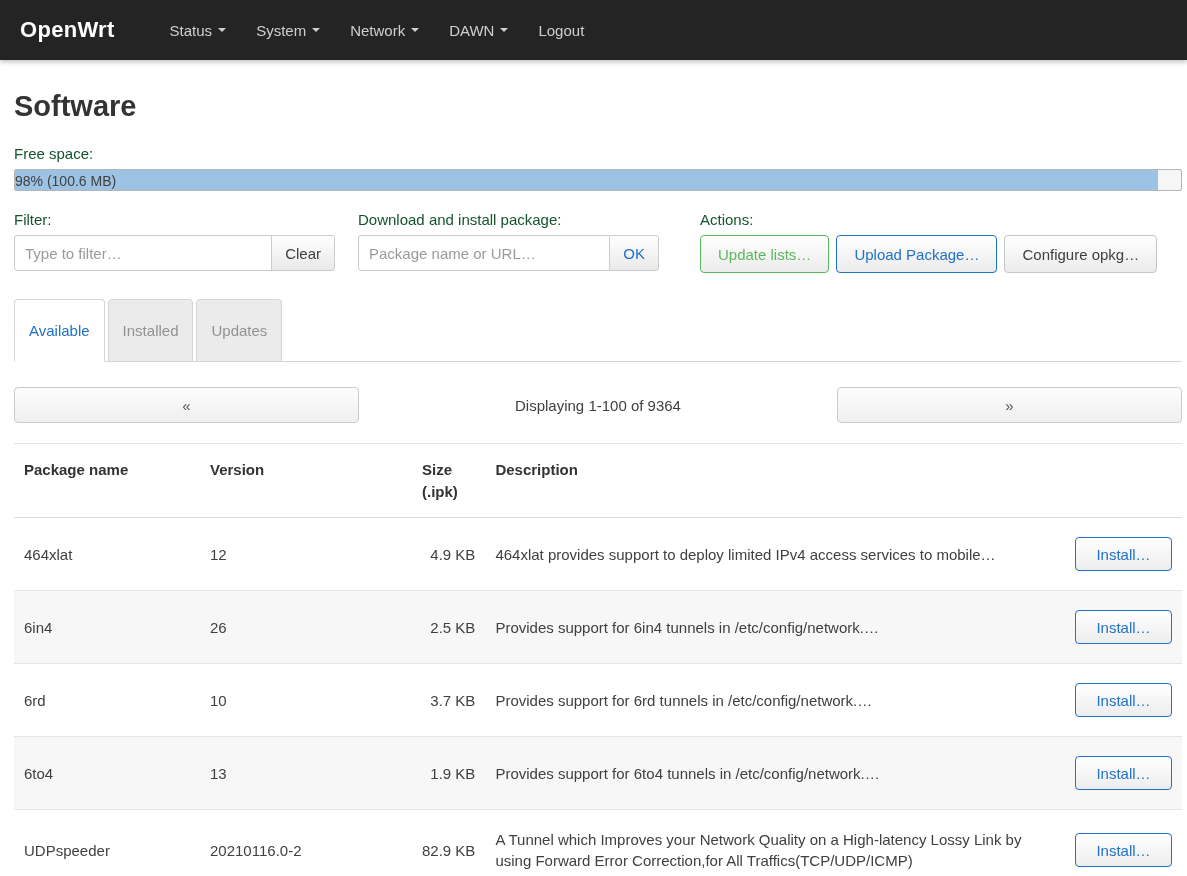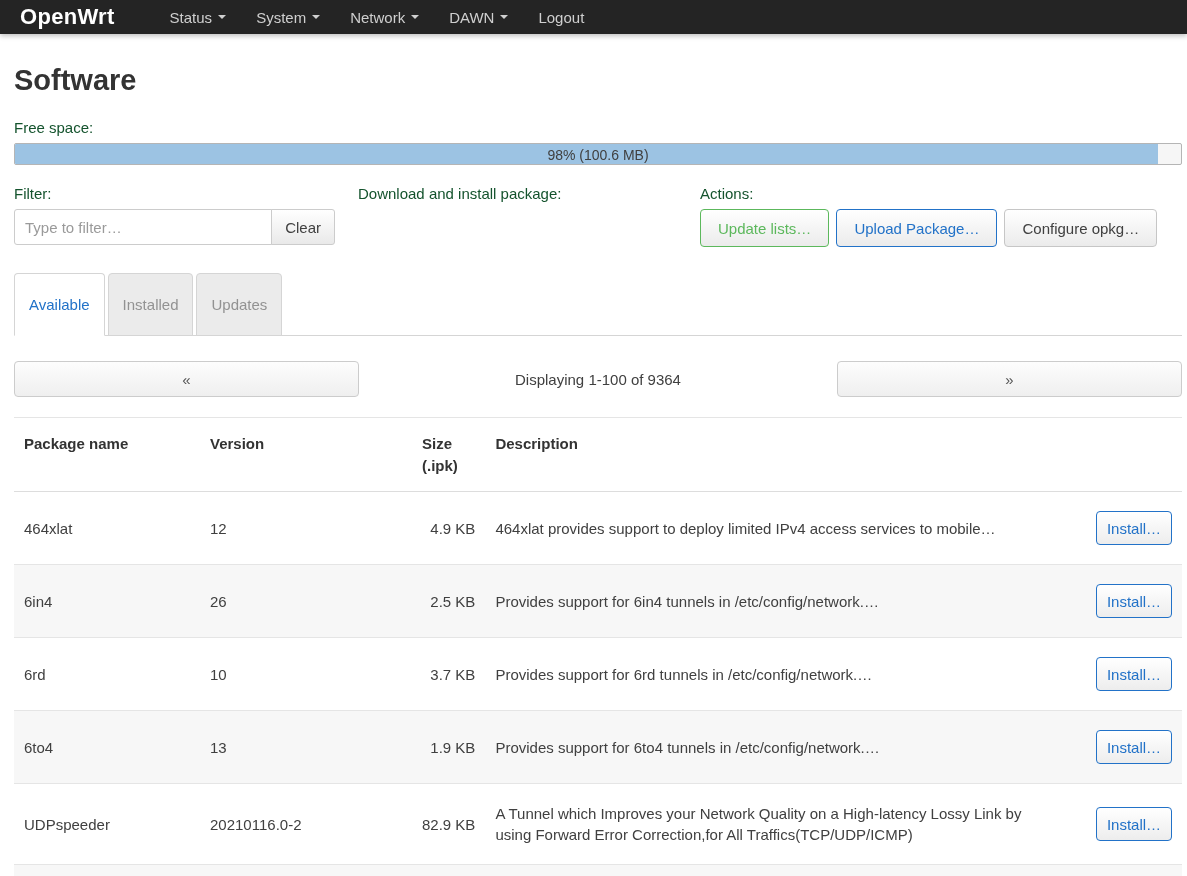--- a/index.html
+++ b/index.html
@@ -6,21 +6,21 @@
   * { box-sizing: border-box; }
   html,body { margin:0; padding:0; background:#fff; }
   body {
     font-family:"Liberation Sans", sans-serif;
     color:#404040;
     width:1187px;
   }
 
   
   .topbar {
-    height:34px; background:#242424; display:flex; align-items:center;
+    height:60px; background:#242424; display:flex; align-items:center;
     padding-left:20px; box-shadow:0 2px 5px rgba(0,0,0,.25);
   }
   .brand { color:#fff; font-size:22px; font-weight:700; letter-spacing:.3px; margin-right:40px; }
   .nav-item {
     color:#cfcfcf; font-size:15px; padding:17px 15px; height:44px;
     display:flex; align-items:center; cursor:pointer; white-space:nowrap;
   }
   .caret {
     width:0; height:0; display:inline-block; margin-left:6px;
     border-left:4px solid transparent; border-right:4px solid transparent;
@@ -33,21 +33,21 @@
   .field-label { display:block; font-size:15px; color:#14532d; margin-bottom:7px; }
 
   
   .progress {
     position:relative; height:22px; border:1px solid #b5b5b5; border-radius:2px;
     background:#f6f6f6; overflow:hidden; margin-bottom:20px;
   }
   .progress-fill { position:absolute; left:0; top:0; bottom:0; background:#9cc3e3; }
   .progress-text {
     position:absolute; left:0; right:0; top:0; bottom:0;
-    text-align:center; line-height:22px; font-size:14px; color:#404040;
+    text-align:left; line-height:22px; font-size:14px; color:#404040;
   }
 
   
   .controls { display:flex; align-items:flex-start; margin-bottom:26px; }
   .ctl-group { }
   .ctl-filter { width:321px; margin-right:23px; }
   .ctl-download { width:301px; margin-right:41px; }
   .input-group { display:flex;border-radius:17px; }
   .text-input {
     height:36px; border:1px solid #ccc; border-radius:3px 0 0 3px;
@@ -103,21 +103,21 @@
   table.pkg tbody td {
     padding:19px 10px; border-top:1px solid #e5e5e5; vertical-align:middle;
     color:#404040; line-height:21px;
   }
   table.pkg tbody tr:first-child td { border-top:none; }
   table.pkg tbody tr:nth-child(even) { background:#f7f7f7; }
   td.cell-size { text-align:right; white-space:nowrap; }
   td.cell-desc { padding-left:36px; padding-right:18px; }
   td.cell-act  { text-align:right; padding-right:7px; }
   .install-btn {
-    width:76px; height:34px; border:1px solid #2272c8; border-radius:4px;
+    width:97px; height:34px; border:1px solid #2272c8; border-radius:4px;
     background:linear-gradient(#fff,#ededed); color:#2272c8; font-size:15px;
     font-family:inherit; cursor:pointer;
   }
 </style>
 </head>
 <body>
 
 <nav class="topbar">
   <span class="brand">OpenWrt</span>
   <div class="nav-item">
@@ -156,20 +156,24 @@
     <div class="ctl-group ctl-filter">
       <span class="field-label">Filter:</span>
       <div class="input-group">
         <input class="text-input" type="text" placeholder="Type to filter…" style="">
         <button class="addon-btn">Clear</button>
       </div>
     </div>
 
     <div class="ctl-group ctl-download">
       <span class="field-label">Download and install package:</span>
+      <div class="input-group">
+        <input class="text-input" type="text" placeholder="Package name or URL…" style="">
+        <button class="addon-btn ok">OK</button>
+      </div>
     </div>
 
     <div class="ctl-group">
       <span class="field-label">Actions:</span>
       <div class="actions-buttons">
         <button class="btn btn-success">Update lists…</button>
         <button class="btn btn-primary">Upload Package…</button>
         <button class="btn btn-default">Configure opkg…</button>
       </div>
     </div>

